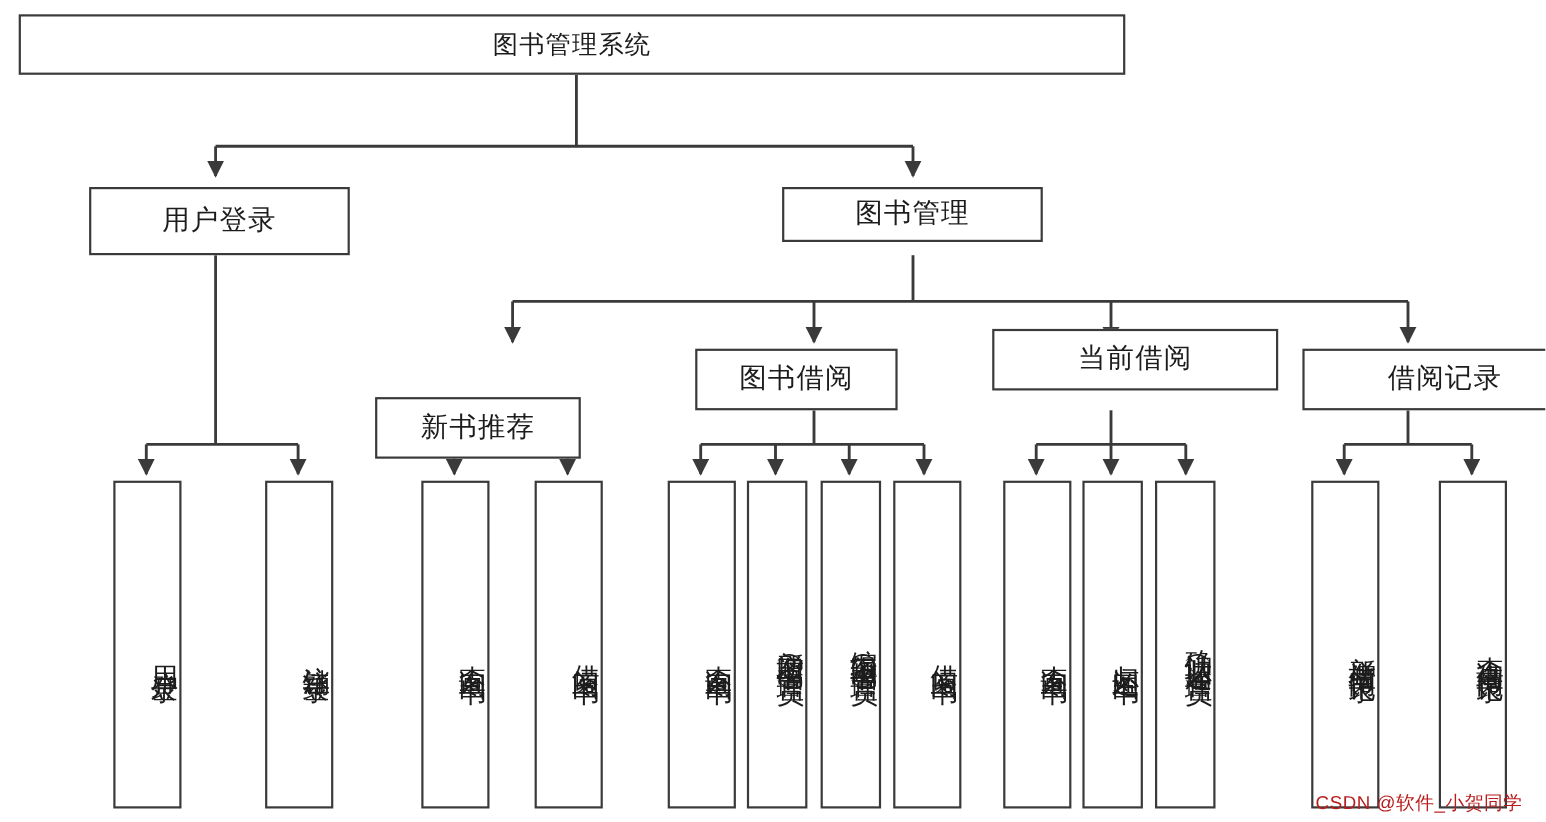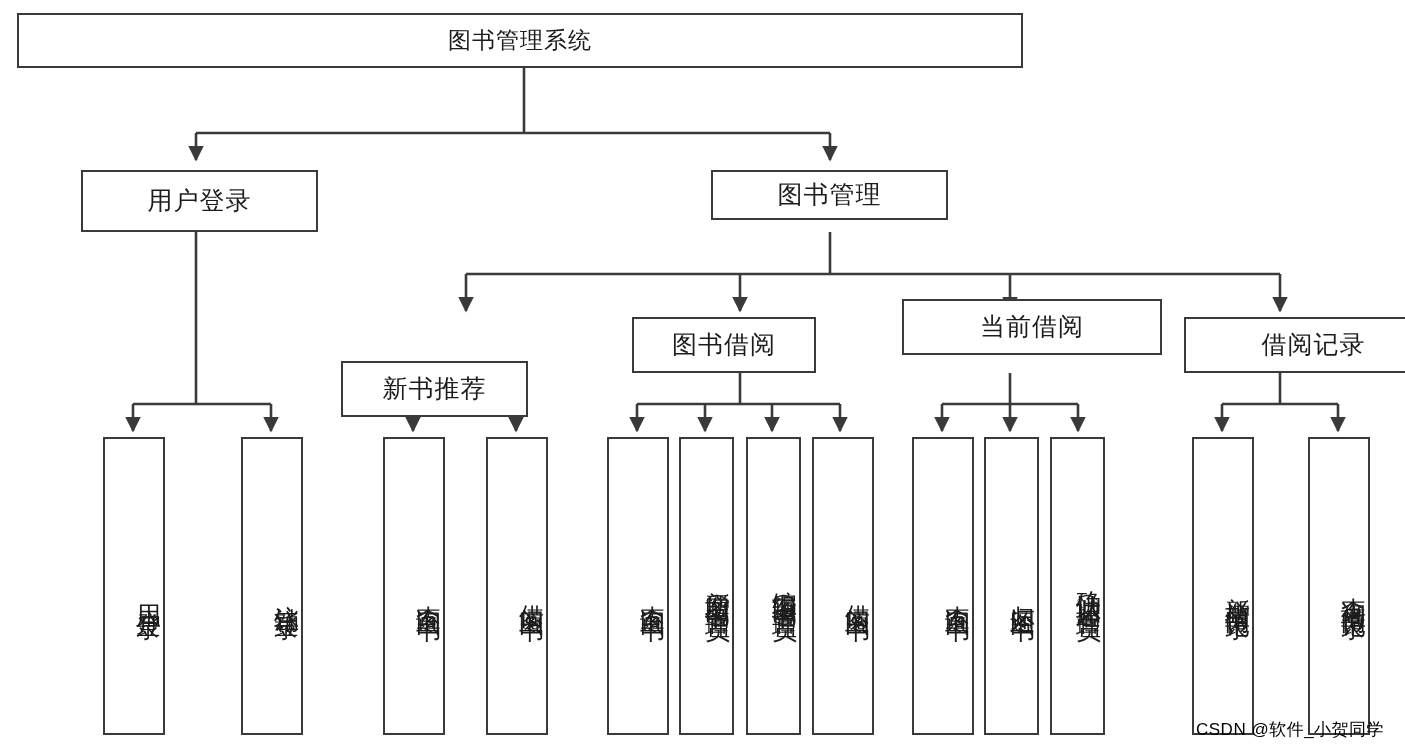--- a/index.html
+++ b/index.html
@@ -52,21 +52,21 @@
     padding-top: 14px;
     align-items: flex-start;
     justify-content: center;
   }
   .node-v.tall {
     padding-top: 6px;
   }
   .watermark {
     position: absolute;
     font-size: 17px;
-    color: #000000;
+    color: #b91c1c;
     white-space: nowrap;
     letter-spacing: 0.5px;
   }
 </style>
 </head>
 <body>
 
 <div id="canvas">
 
   <svg class="edges" viewBox="0 0 1405 747">

